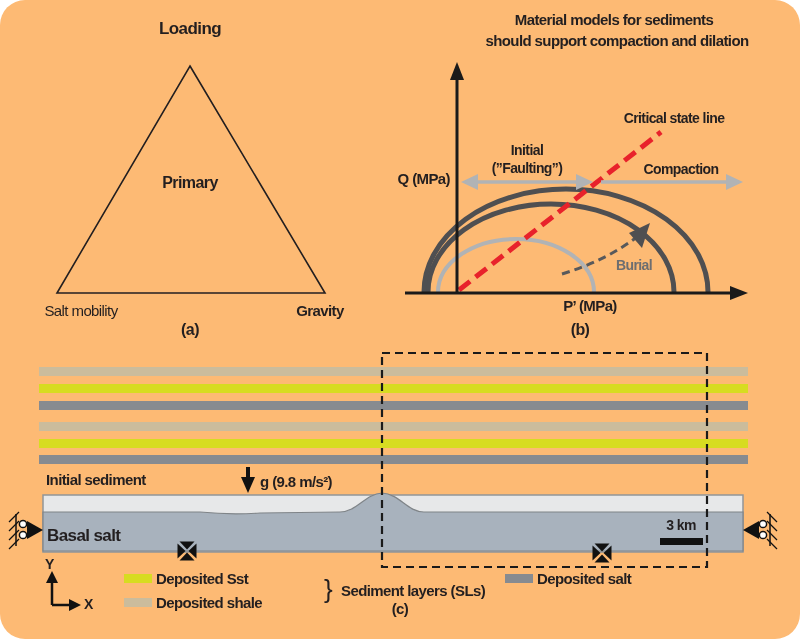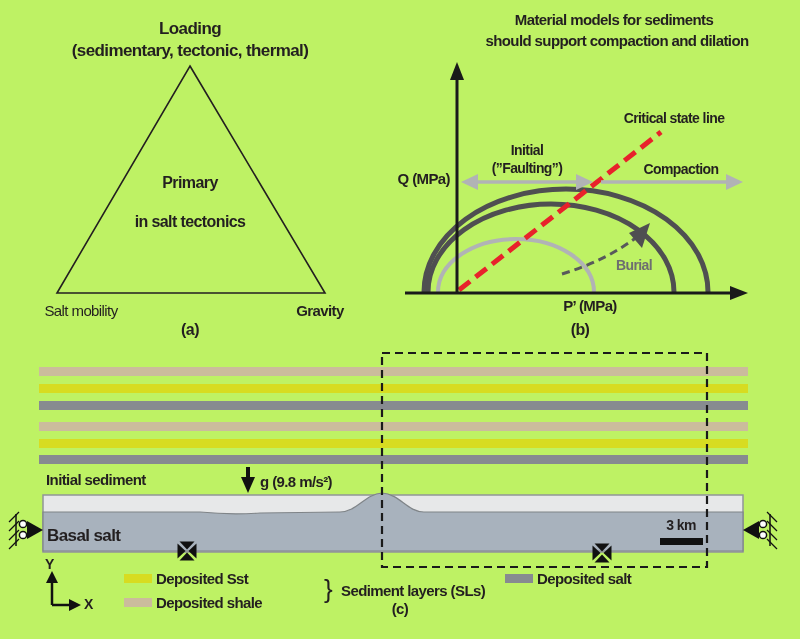--- a/index.html
+++ b/index.html
@@ -1,17 +1,17 @@
 <!DOCTYPE html>
 <html style="--sst: #d7dc21; --shale: #cbbc9c; --salt-layer: #878b90; --basal-salt: #a8b2bd; --initial-sediment: #e7e8e9; --critical-line: #e8222b; --yield-dark: #4f4f51; --yield-light: #b1b3b5; --gray-arrow: #b1b3b5; --text-dark: #231f20;"><head>
 <meta charset="utf-8">
 <style>
   html,body{margin:0;padding:0;background:#fff;}
-  #fig{position:relative;width:800px;height:639px;background:#bef264;overflow:hidden;
-       font-family:"Liberation Sans",sans-serif;color:#231f20;}
+  #fig{position:relative;width:800px;height:639px;background:#fdba74;overflow:hidden;
+       font-family:"Liberation Sans",sans-serif;color:#231f20;border-radius:25px;}
   #shapes{position:absolute;left:0;top:0;z-index:2;}
   #stripes{position:absolute;left:0;top:0;width:800px;height:639px;z-index:1;}
   .stripe{position:absolute;left:39px;width:709px;height:9px;}
   .txt{position:absolute;z-index:3;white-space:nowrap;font-weight:bold;letter-spacing:-0.6px;}
   .ctr{text-align:center;}
   .t17{font-size:17px;line-height:20px;}
   .t16{font-size:16px;line-height:19px;}
   .t15{font-size:15px;line-height:18px;}
   .t14{font-size:14px;line-height:17px;}
   .gray{color:#6d6e70;text-align:right;}
@@ -121,23 +121,21 @@
       <g stroke="#111" fill="#111">
         <line x1="52" y1="605" x2="52" y2="580" stroke-width="2.5"></line>
         <polygon points="52,571 46,583 58,583" stroke="none"></polygon>
         <line x1="52" y1="605" x2="72" y2="605" stroke-width="2.5"></line>
         <polygon points="81,605 69,599 69,611" stroke="none"></polygon>
       </g>
     </g>
   </svg>
 
   <div class="txt t17 ctr" style="left:90px;top:19px;width:200px">Loading</div>
-  <div class="txt t17 ctr" style="left:40px;top:41px;width:300px">(sedimentary, tectonic, thermal)</div>
   <div class="txt t16 ctr" style="left:90px;top:173px;width:200px">Primary</div>
-  <div class="txt t16 ctr" style="left:90px;top:212px;width:200px">in salt tectonics</div>
   <div class="txt t15 ctr" style="left:31px;top:302px;width:100px;font-weight:normal">Salt mobility</div>
   <div class="txt t15 ctr" style="left:275px;top:302px;width:90px;font-weight:bold">Gravity</div>
   <div class="txt t16 ctr" style="left:160px;top:320px;width:60px">(a)</div>
 
   <div class="txt t15 ctr" style="left:464px;top:11px;width:300px">Material models for sediments</div>
   <div class="txt t15 ctr" style="left:467px;top:32px;width:300px">should support compaction and dilation</div>
   <div class="txt t15" style="left:394px;top:170px;width:56px;text-align:right">Q (MPa)</div>
   <div class="txt t15 ctr" style="left:545px;top:297px;width:90px">P’ (MPa)</div>
   <div class="txt t14 ctr" style="left:609px;top:110px;width:130px">Critical state line</div>
   <div class="txt t14 ctr" style="left:467px;top:142px;width:120px">Initial</div>

